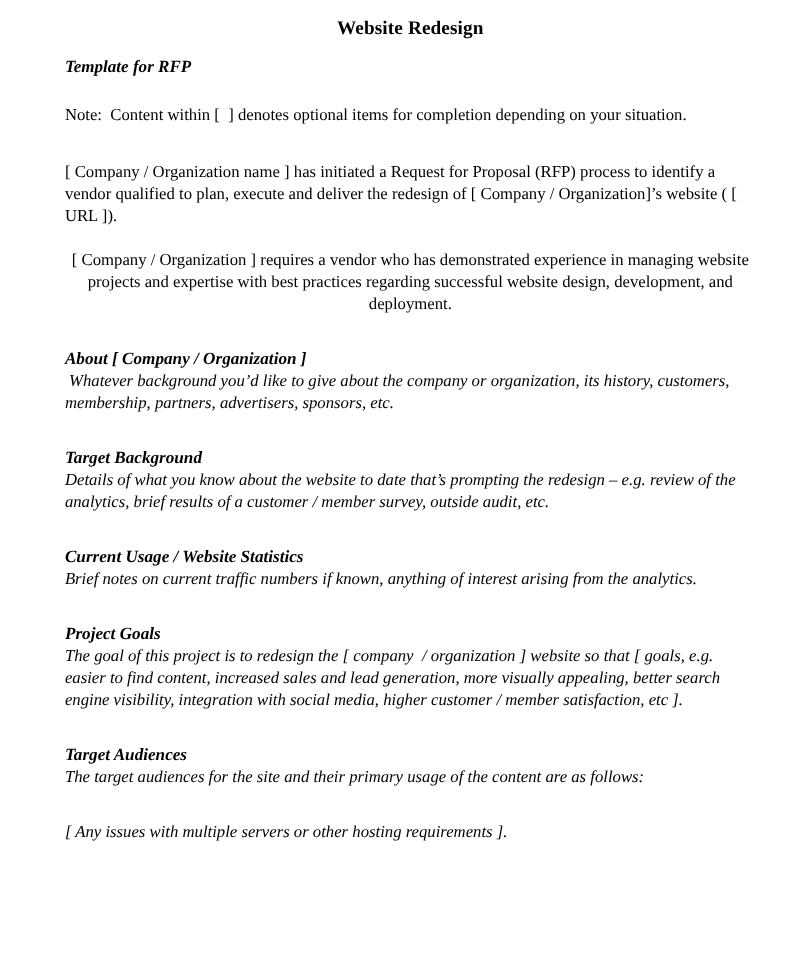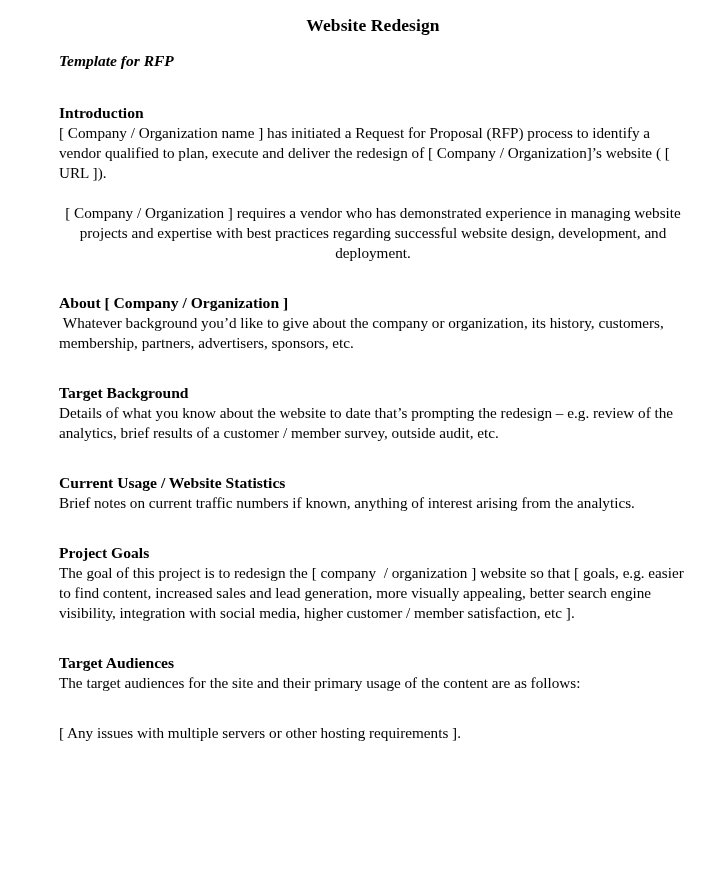--- a/index.html
+++ b/index.html
@@ -55,21 +55,21 @@
     line-height: 20px;
     margin: 0;
     padding-top: 24px;
     white-space: pre-wrap;
   }
 
   .section {
     margin: 0;
   }
   .section-gap-lg { padding-top: 32px; }
-  .section-gap-md { padding-top: 30px; }
+  .section-gap-md { padding-top: 30px; font-style: italic; }
 
   .sec-heading {
     font-weight: bold;
     font-size: 15.6px;
     line-height: 20px;
     margin: 0;
   }
   .sec-body {
     font-size: 15.2px;
     line-height: 20px;
@@ -86,23 +86,23 @@
 </head>
 <body>
 
 <div class="page">
   <div class="content">
 
     <h1 class="doc-title">Website Redesign</h1>
 
     <h2 class="doc-subtitle">Template for RFP</h2>
 
+    <p class="note-line">Note:  Content within [  ] denotes optional items for completion depending on your situation.</p>
 
     <div class="section section-gap-lg">
-      <div class="sec-heading">Introduction</div>
       <p class="sec-body">[ Company / Organization name ] has initiated a Request for Proposal (RFP) process to identify a vendor qualified to plan, execute and deliver the redesign of [ Company / Organization]’s website ( [ URL ]).</p>
       <p class="sec-body para-gap">[ Company / Organization ] requires a vendor who has demonstrated experience in managing website projects and expertise with best practices regarding successful website design, development, and deployment.</p>
     </div>
 
     <div class="section section-gap-md">
       <div class="sec-heading">About [ Company / Organization ]</div>
       <p class="sec-body"> Whatever background you’d like to give about the company or organization, its history, customers, membership, partners, advertisers, sponsors, etc.</p>
     </div>
 
     <div class="section section-gap-md">

